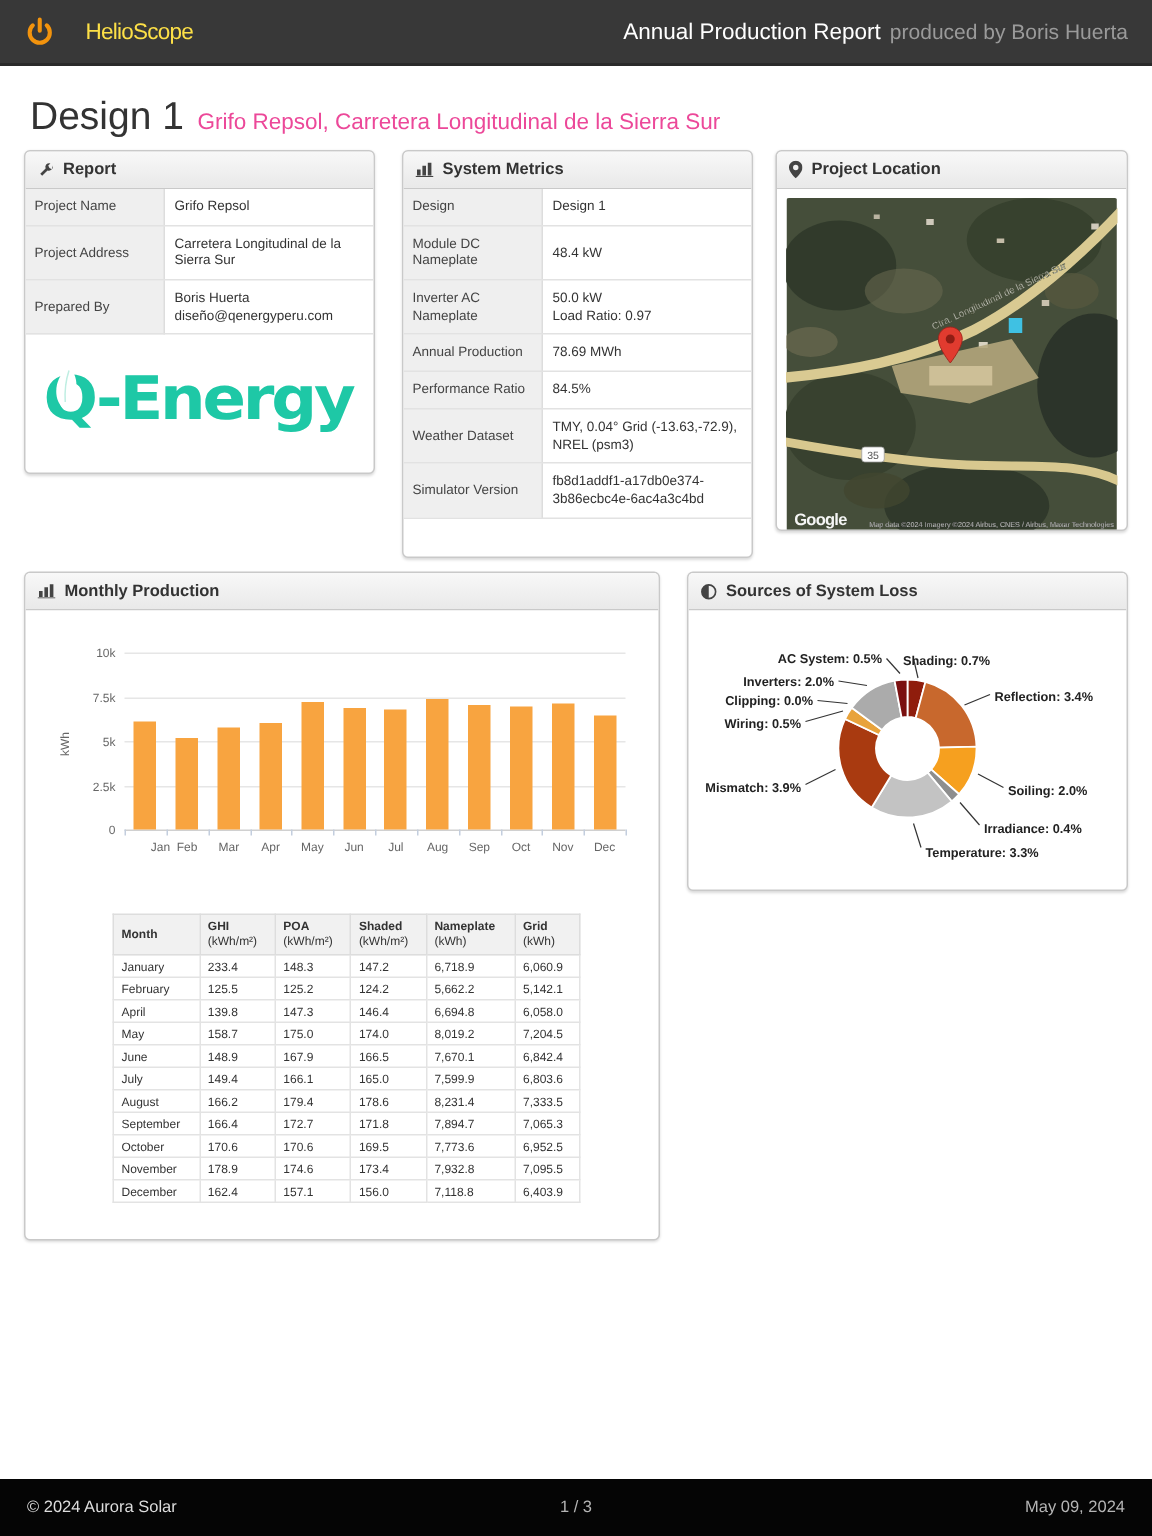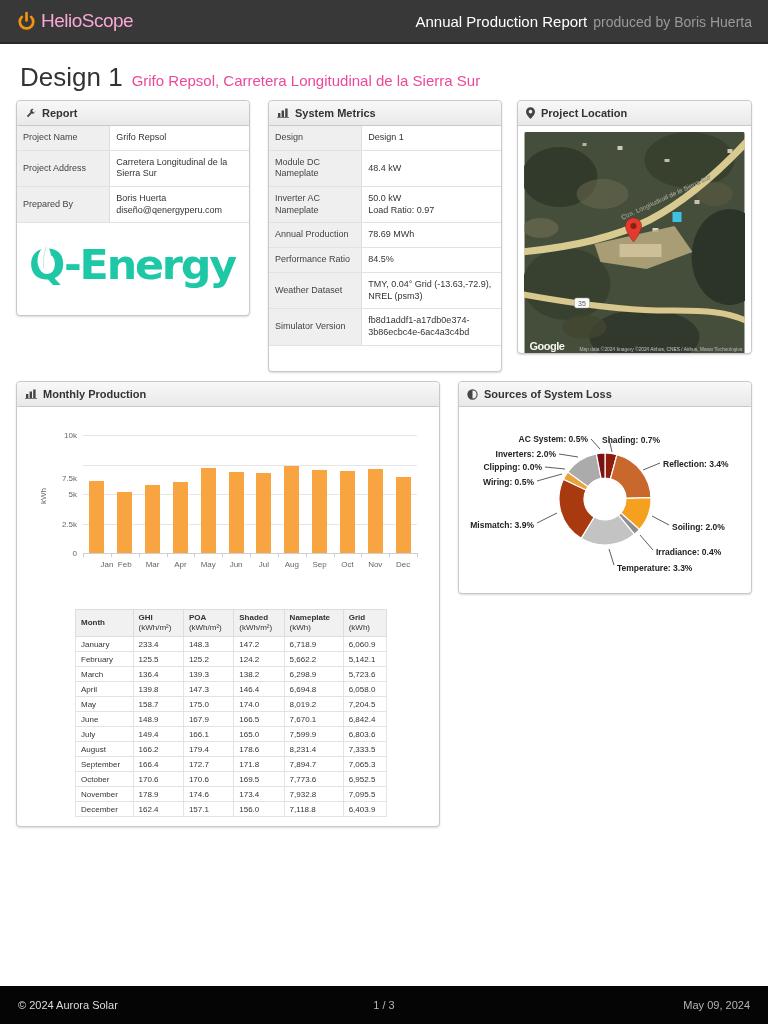--- a/index.html
+++ b/index.html
@@ -3,21 +3,21 @@
 <meta charset="utf-8">
 <style>
   html,body{margin:0;padding:0;}
   body{width:768px;height:1024px;position:relative;background:#fff;
        font-family:"Liberation Sans","DejaVu Sans",sans-serif;color:#333;overflow:hidden;}
 
   
   .topbar{position:absolute;left:0;top:0;width:768px;height:44px;background:#383838;
           border-bottom:2px solid #2a2a2a;display:flex;align-items:center;padding:0 16px;box-sizing:border-box;}
   .logo{display:flex;align-items:center;gap:4px;}
-  .logo-text{color:#f9a8d4;font-size:19px;font-weight:500;letter-spacing:-0.5px;}
+  .logo-text{color:#fde047;font-size:15px;font-weight:500;letter-spacing:-0.5px;margin-left:16px;}
   .topbar-right{margin-left:auto;display:flex;align-items:baseline;gap:6px;}
   .report-title{color:#fff;font-size:15px;}
   .produced-by{color:#9a9a9a;font-size:14px;}
 
   
   .design-heading{position:absolute;left:20px;top:62px;display:flex;align-items:baseline;gap:9px;}
   .design-title{font-size:26px;color:#333;font-weight:400;}
   .design-subtitle{font-size:15px;color:#ec4899;}
 
   
@@ -241,21 +241,21 @@
     </svg>
     <span>Monthly Production</span>
   </div>
   <div id="bar-chart">
       <div class="ytick" style="left: 20px; top: 142px;">0</div>
       <div class="gridline" style="left: 66px; top: 116.5px; width: 334px;"></div>
       <div class="ytick" style="left: 20px; top: 112.5px;">2.5k</div>
       <div class="gridline" style="left: 66px; top: 87px; width: 334px;"></div>
       <div class="ytick" style="left: 20px; top: 83px;">5k</div>
       <div class="gridline" style="left: 66px; top: 57.5px; width: 334px;"></div>
-      <div class="ytick" style="left: 20px; top: 53.5px; margin-top: 13px;">7.5k</div>
+      <div class="ytick" style="left: 20px; top: 53.5px;">7.5k</div>
       <div class="gridline" style="left: 66px; top: 28px; width: 334px;"></div>
       <div class="ytick" style="left: 20px; top: 24px;">10k</div>
       <div class="baseline" style="left: 66px; top: 146px; width: 334px;"></div>
       <div class="ylabel" style="left: 22px; top: 97px;">kWh</div>
       <div class="bar" style="left: 72.4167px; top: 74.4814px; width: 15px; height: 71.5186px; background: rgb(248, 164, 64);"></div>
       <div class="xlab" style="left: 76px; top: 153px;">Jan</div>
       <div class="xtick" style="left: 66px; top: 146px;"></div>
       <div class="bar" style="left: 100.25px; top: 85.3232px; width: 15px; height: 60.6768px; background: rgb(248, 164, 64);"></div>
       <div class="xlab" style="left: 93.75px; top: 153px;">Feb</div>
       <div class="xtick" style="left: 93.8333px; top: 146px;"></div>
@@ -331,28 +331,20 @@
           </tr>
           <tr>
             <td>February</td>
             <td>125.5</td>
             <td>125.2</td>
             <td>124.2</td>
             <td>5,662.2</td>
             <td>5,142.1</td>
           </tr>
           <tr>
-            <td>March</td>
-            <td>136.4</td>
-            <td>139.3</td>
-            <td>138.2</td>
-            <td>6,298.9</td>
-            <td>5,723.6</td>
-          </tr>
-          <tr>
             <td>April</td>
             <td>139.8</td>
             <td>147.3</td>
             <td>146.4</td>
             <td>6,694.8</td>
             <td>6,058.0</td>
           </tr>
           <tr>
             <td>May</td>
             <td>158.7</td>

